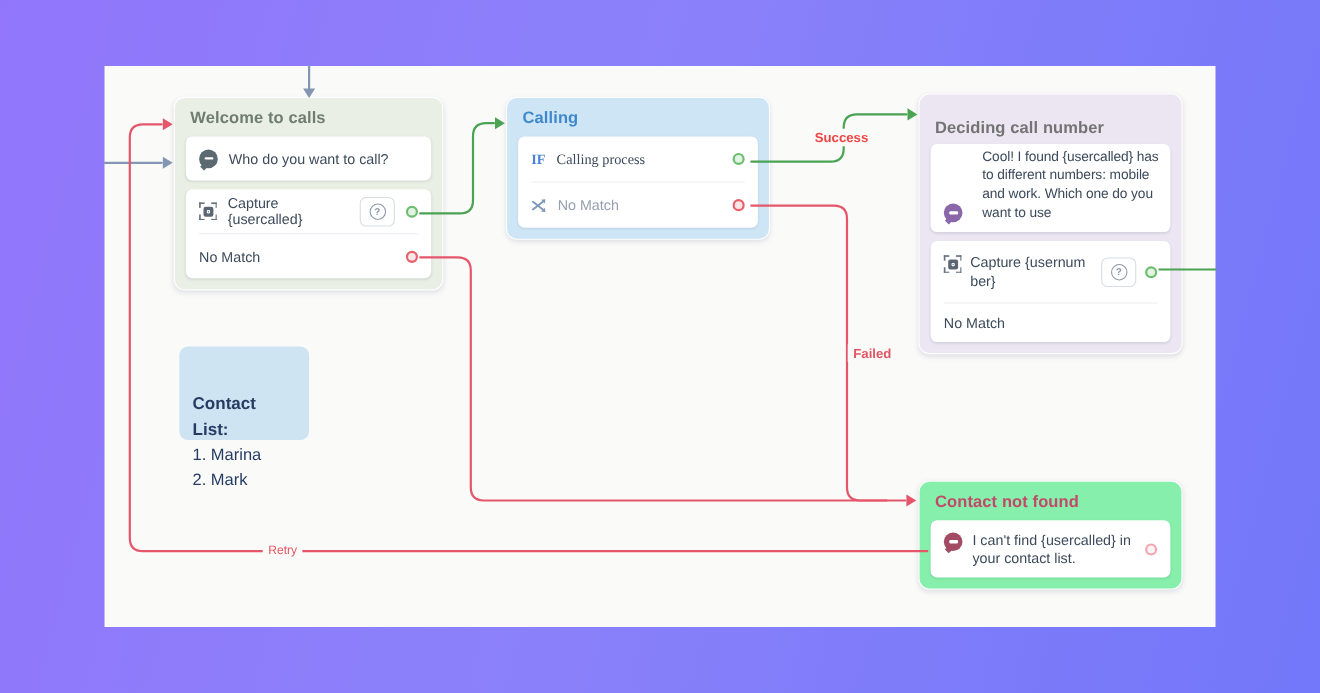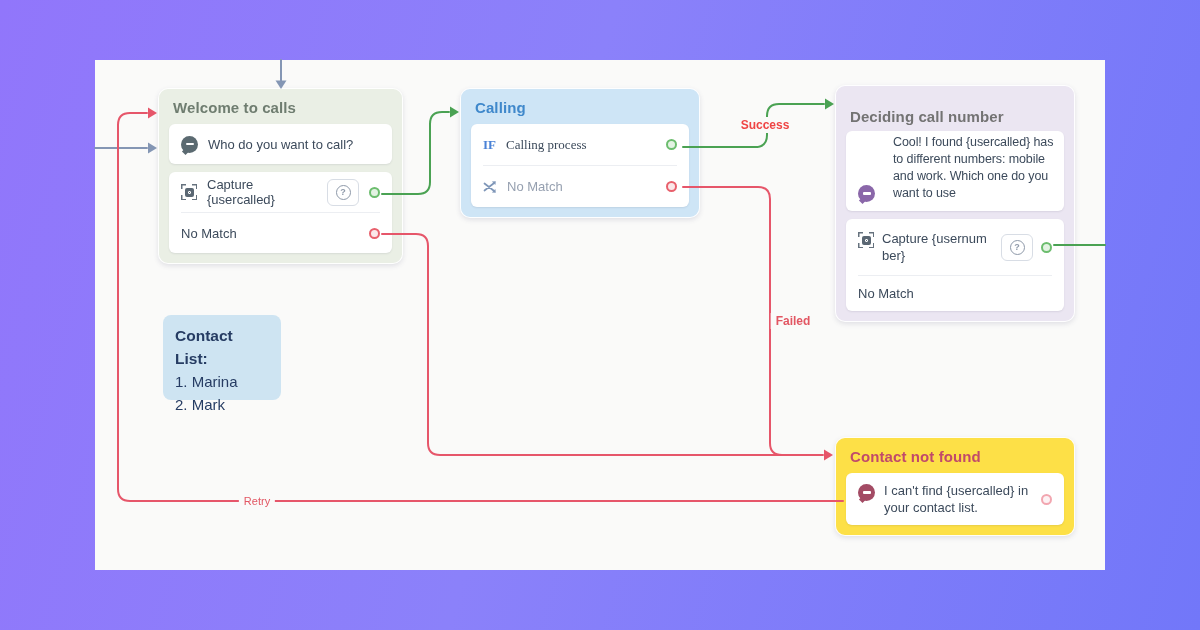--- a/index.html
+++ b/index.html
@@ -24,21 +24,21 @@
     box-shadow:0 1px 2px rgba(50,50,80,.10);}
   .card.last{margin-bottom:10px;}
   .row{display:flex;align-items:center;gap:10px;padding:0 12px;min-height:40px;
     font-size:13px;color:#3C4A5B;box-sizing:border-box;}
   .row .label{flex:1;}
   .divider{height:1px;background:#ECEEF2;margin:0 12px;}
 
   .hdr-welcome{color:#6F7D70;} .bg-welcome{background:#EAEFE5;}
   .hdr-calling{color:#3F88CB;} .bg-calling{background:#CEE5F6;}
   .hdr-deciding{color:#737373;margin-top:12px;} .bg-deciding{background:#EBE6F2;}
-  .hdr-notfound{color:#C14A6A;} .bg-notfound{background:#fde047;}
+  .hdr-notfound{color:#C14A6A;} .bg-notfound{background:#86efac;}
 
   .port{width:11px;height:11px;border-radius:50%;box-sizing:border-box;border:2px solid;flex:0 0 auto;}
   .port-green{border-color:#6CBD6E;background:#E3F3E3;}
   .port-red{border-color:#E8606C;background:#FBE7E9;}
   .port-pink{border-color:#F2A6B0;background:#FDF2F4;}
 
   .speak{width:17px;height:17px;border-radius:50%;position:relative;flex:0 0 auto;}
   .speak::before{content:"";position:absolute;left:2px;bottom:-1px;width:5px;height:5px;
     background:inherit;transform:rotate(45deg);}
   .speak::after{content:"";position:absolute;left:4.5px;top:7px;width:8px;height:2.5px;
@@ -61,21 +61,21 @@
     display:flex;align-items:center;justify-content:center;flex:0 0 auto;box-sizing:border-box;}
   .qbtn .bubble{width:15px;height:15px;border:1.4px solid #8E99A9;border-radius:50%;
     display:flex;align-items:center;justify-content:center;font-size:9px;color:#8E99A9;
     box-sizing:border-box;font-weight:700;}
 
   .if-kw{color:#4A82D6;font-weight:700;font-size:13px;flex:0 0 auto;}
 
   .note{position:absolute;left:163px;top:315px;width:118px;height:85px;z-index:10;
     background:#CEE4F2;border-radius:8px;padding:9px 12px;box-sizing:border-box;
     color:#263C63;font-size:15px;line-height:23px;}
-  .note .note-title{font-weight:700;font-size:15.5px;}
+  .note .note-title{font-weight:700;font-size:15.5px;margin-top:32px;}
 
   .msg{line-height:17px;}
   .wrap-all{word-break:break-all;}
 </style>
 </head>
 <body>
 
 <div class="canvas"></div>
 
 <svg id="edges" width="1200" height="630" viewBox="0 0 1200 630">

